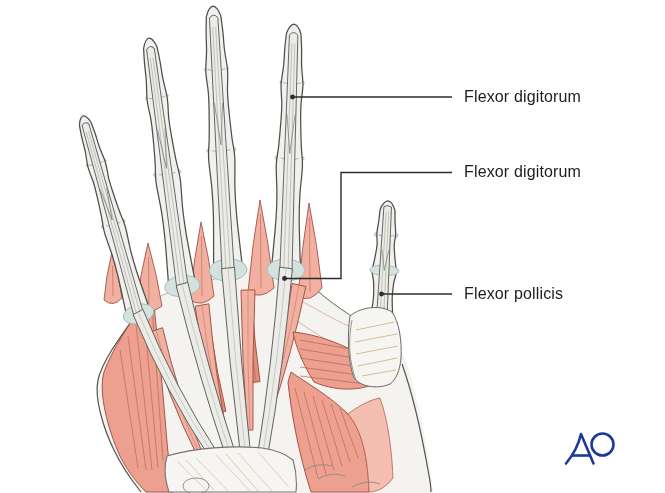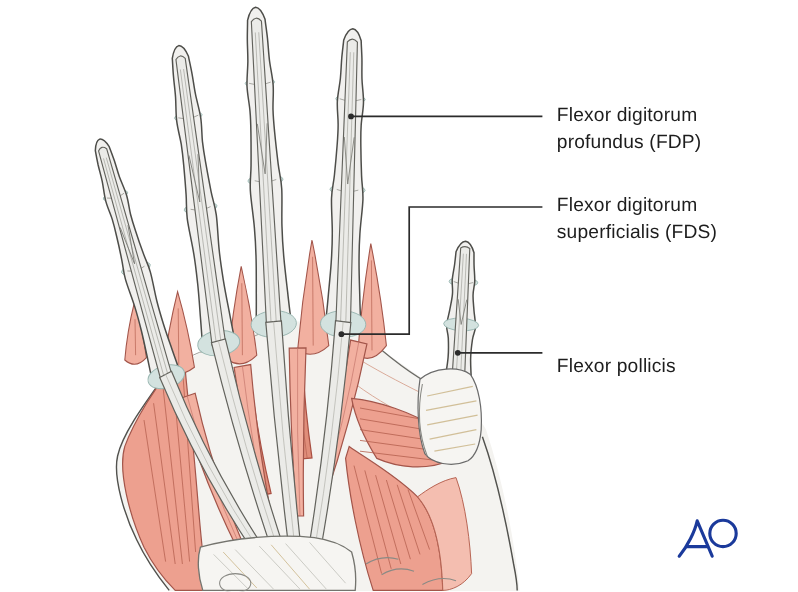--- a/index.html
+++ b/index.html
@@ -204,27 +204,25 @@
       <circle class="dot" cx="292.5" cy="97" r="2.4"></circle>
       <path class="leader" d="M284.5,278.5 H341 V172.5 H452"></path>
       <circle class="dot" cx="284.5" cy="278.5" r="2.4"></circle>
       <path class="leader" d="M381.5,294 H452"></path>
       <circle class="dot" cx="381.5" cy="294" r="2.4"></circle>
     </g>
   </svg>
 
   <div class="anno-label" style="left:464px;top:86px;">
     <span class="l">Flexor digitorum</span>
-    <span class="l">profundus (FDP)</span>
   </div>
   <div class="anno-label" style="left:464px;top:161px;">
     <span class="l">Flexor digitorum</span>
-    <span class="l">superficialis (FDS)</span>
-  </div>
-  <div class="anno-label" style="left:464px;top:295px;text-align:right;">
+  </div>
+  <div class="anno-label" style="left:464px;top:283px;text-align:right;">
     <span class="l">Flexor pollicis</span>
   </div>
 
   <div class="ao">
     <svg width="62" height="40" viewBox="0 0 62 40" role="img" aria-label="AO">
       <path d="M6,35.5 C13,27 19,15 21,6 L33.5,35.5" fill="none" stroke="#1b3a9b" stroke-width="2.6" stroke-linecap="round" stroke-linejoin="round"></path>
       <path d="M11.5,27.5 L30.5,27.5" fill="none" stroke="#1b3a9b" stroke-width="2.6"></path>
       <circle cx="42.5" cy="16.5" r="11" fill="none" stroke="#1b3a9b" stroke-width="2.6"></circle>
     </svg>
   </div>

